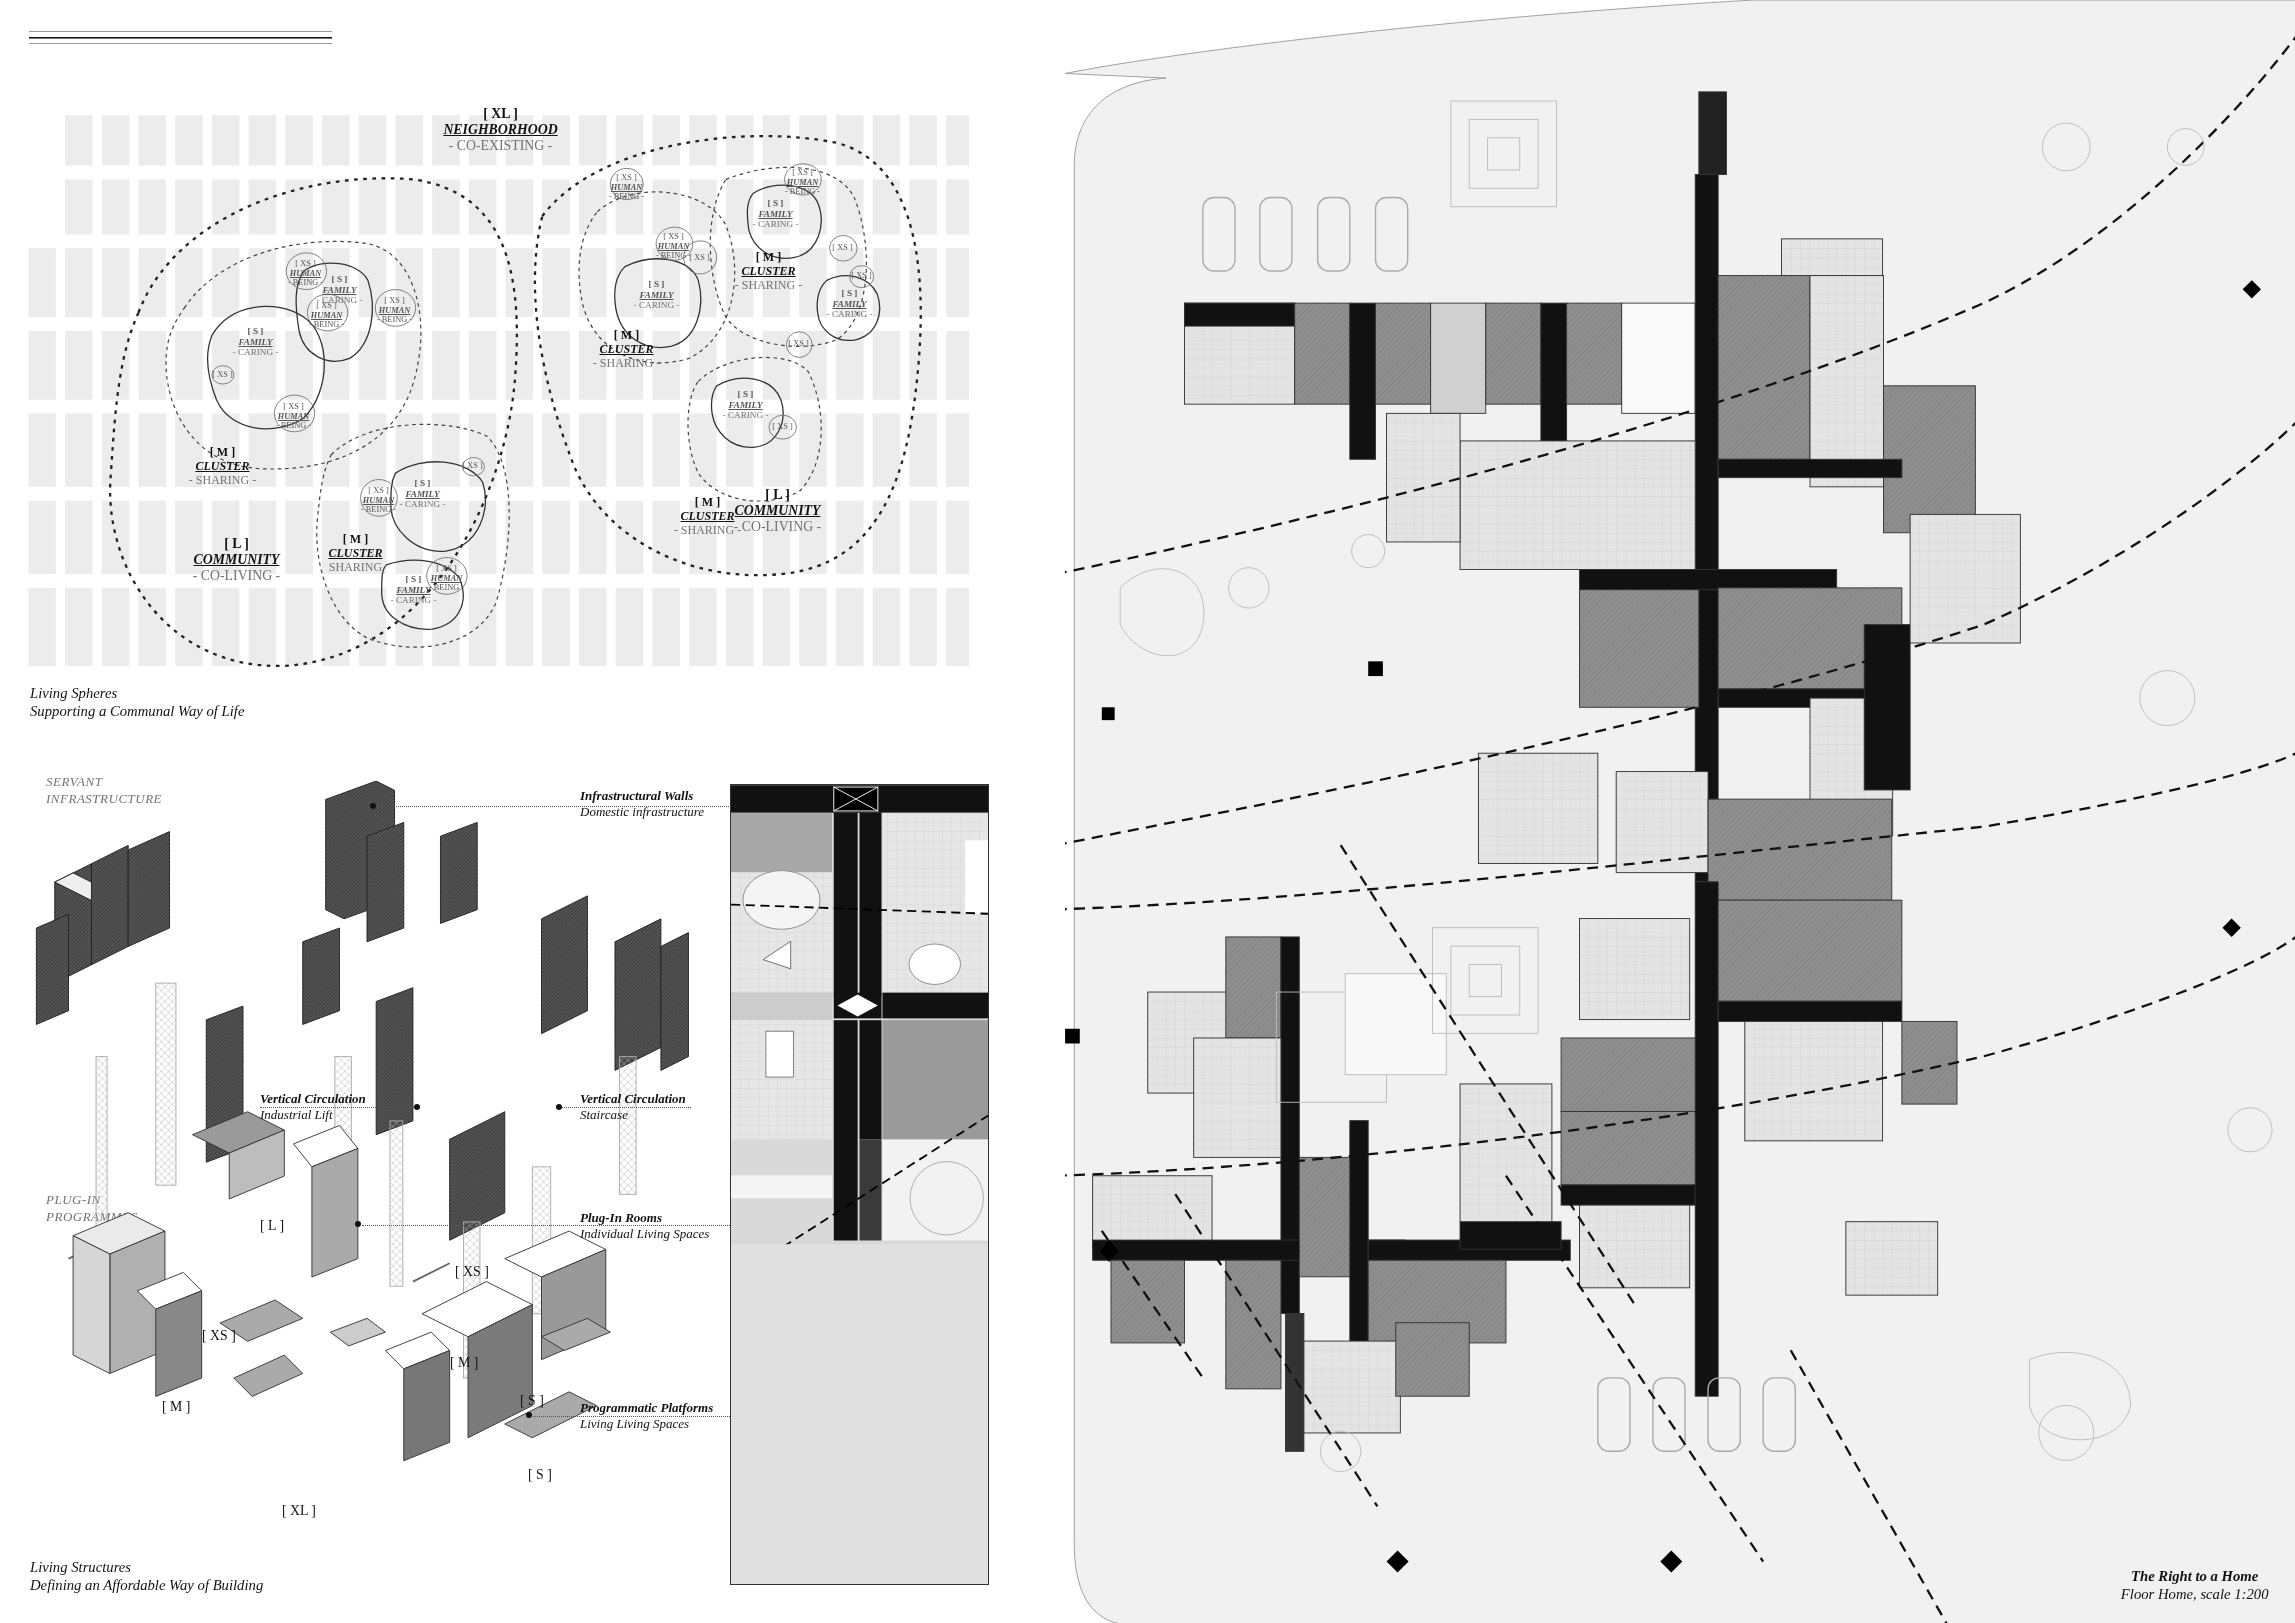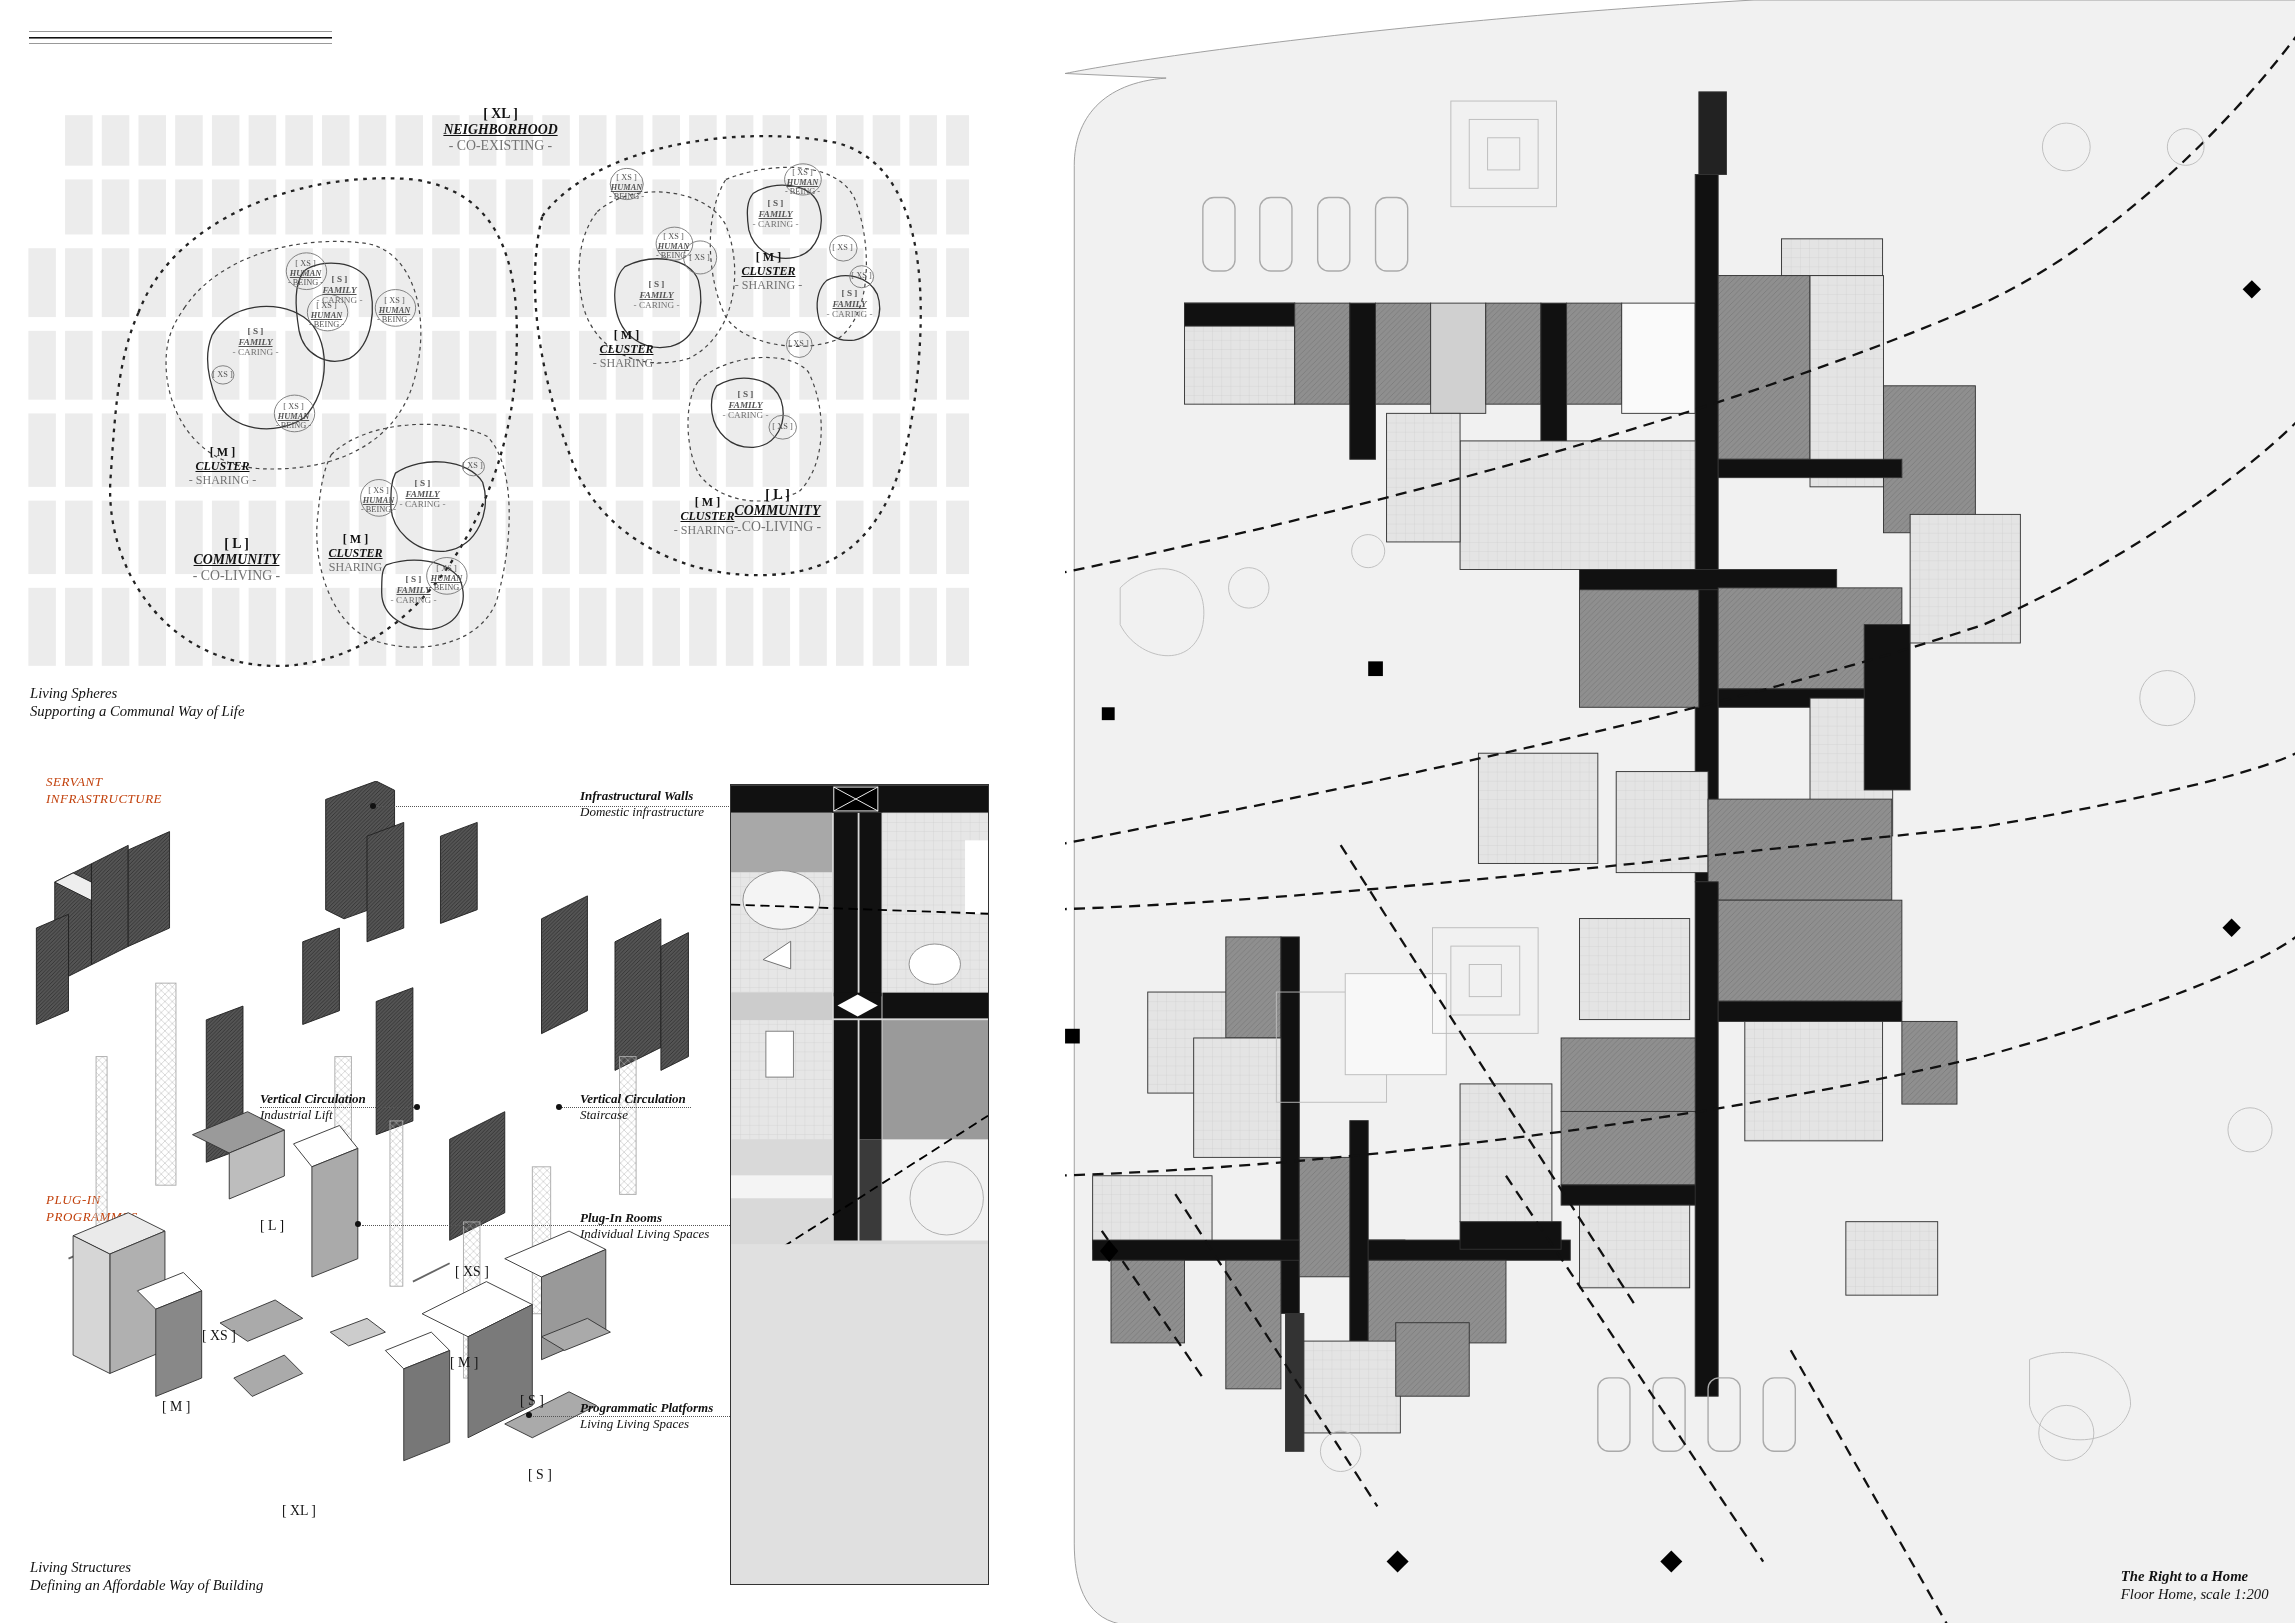--- a/index.html
+++ b/index.html
@@ -16,30 +16,30 @@
   .lbl .sz{font-weight:bold;}
   .lbl .nm{font-style:italic;font-weight:bold;text-decoration:underline;}
   .lbl .vb{color:#737373;}
   .lbl.big{font-size:13.8px;}
   .lbl.mid{font-size:12px;}
   .lbl.small{font-size:8.3px;color:#555;}
   .lbl.small .nm{color:#555;}
   .caption{font-size:14.7px;line-height:18.4px;}
   .caption .h{font-style:italic;font-weight:normal;}
   .caption .s{font-style:italic;}
-  .section-tag{font-style:italic;font-size:13px;line-height:16.5px;letter-spacing:0.5px;color:#c2410c;}
+  .section-tag{font-style:italic;font-size:13px;line-height:16.5px;letter-spacing:0.5px;color:#737373;}
   .callout{font-size:13px;line-height:15.6px;text-align:left;}
   .callout .h{font-style:italic;font-weight:bold;}
   .callout .s{font-style:italic;}
   .leader{position:absolute;border-top:1.8px dotted #555;height:0;}
   .dot{position:absolute;width:6.4px;height:6.4px;border-radius:50%;background:#111;}
   .tag{position:absolute;font-size:13.8px;background:rgba(255,255,255,0.0);}
   .strip{left:730px;top:784px;width:257px;height:799px;border:1.8px solid #333;background:#ddd;overflow:hidden;}
   .plan{left:1065px;top:0;width:1231px;height:1624px;}
-  .plan-caption{right:27.5px;top:1567px;text-align:left;font-size:14.7px;line-height:18.4px;}
+  .plan-caption{right:27.5px;top:1567px;text-align:center;font-size:14.7px;line-height:18.4px;}
   .plan-caption .h{font-style:italic;font-weight:bold;}
   .plan-caption .s{font-style:italic;}
 </style>
 </head>
 <body>
 
 <div class="abs title-block">
   <div class="rule"></div>
   <div class="rule dark" style="margin-top:4.6px"></div>
   <div class="rule" style="border-top-color:#777"></div>

